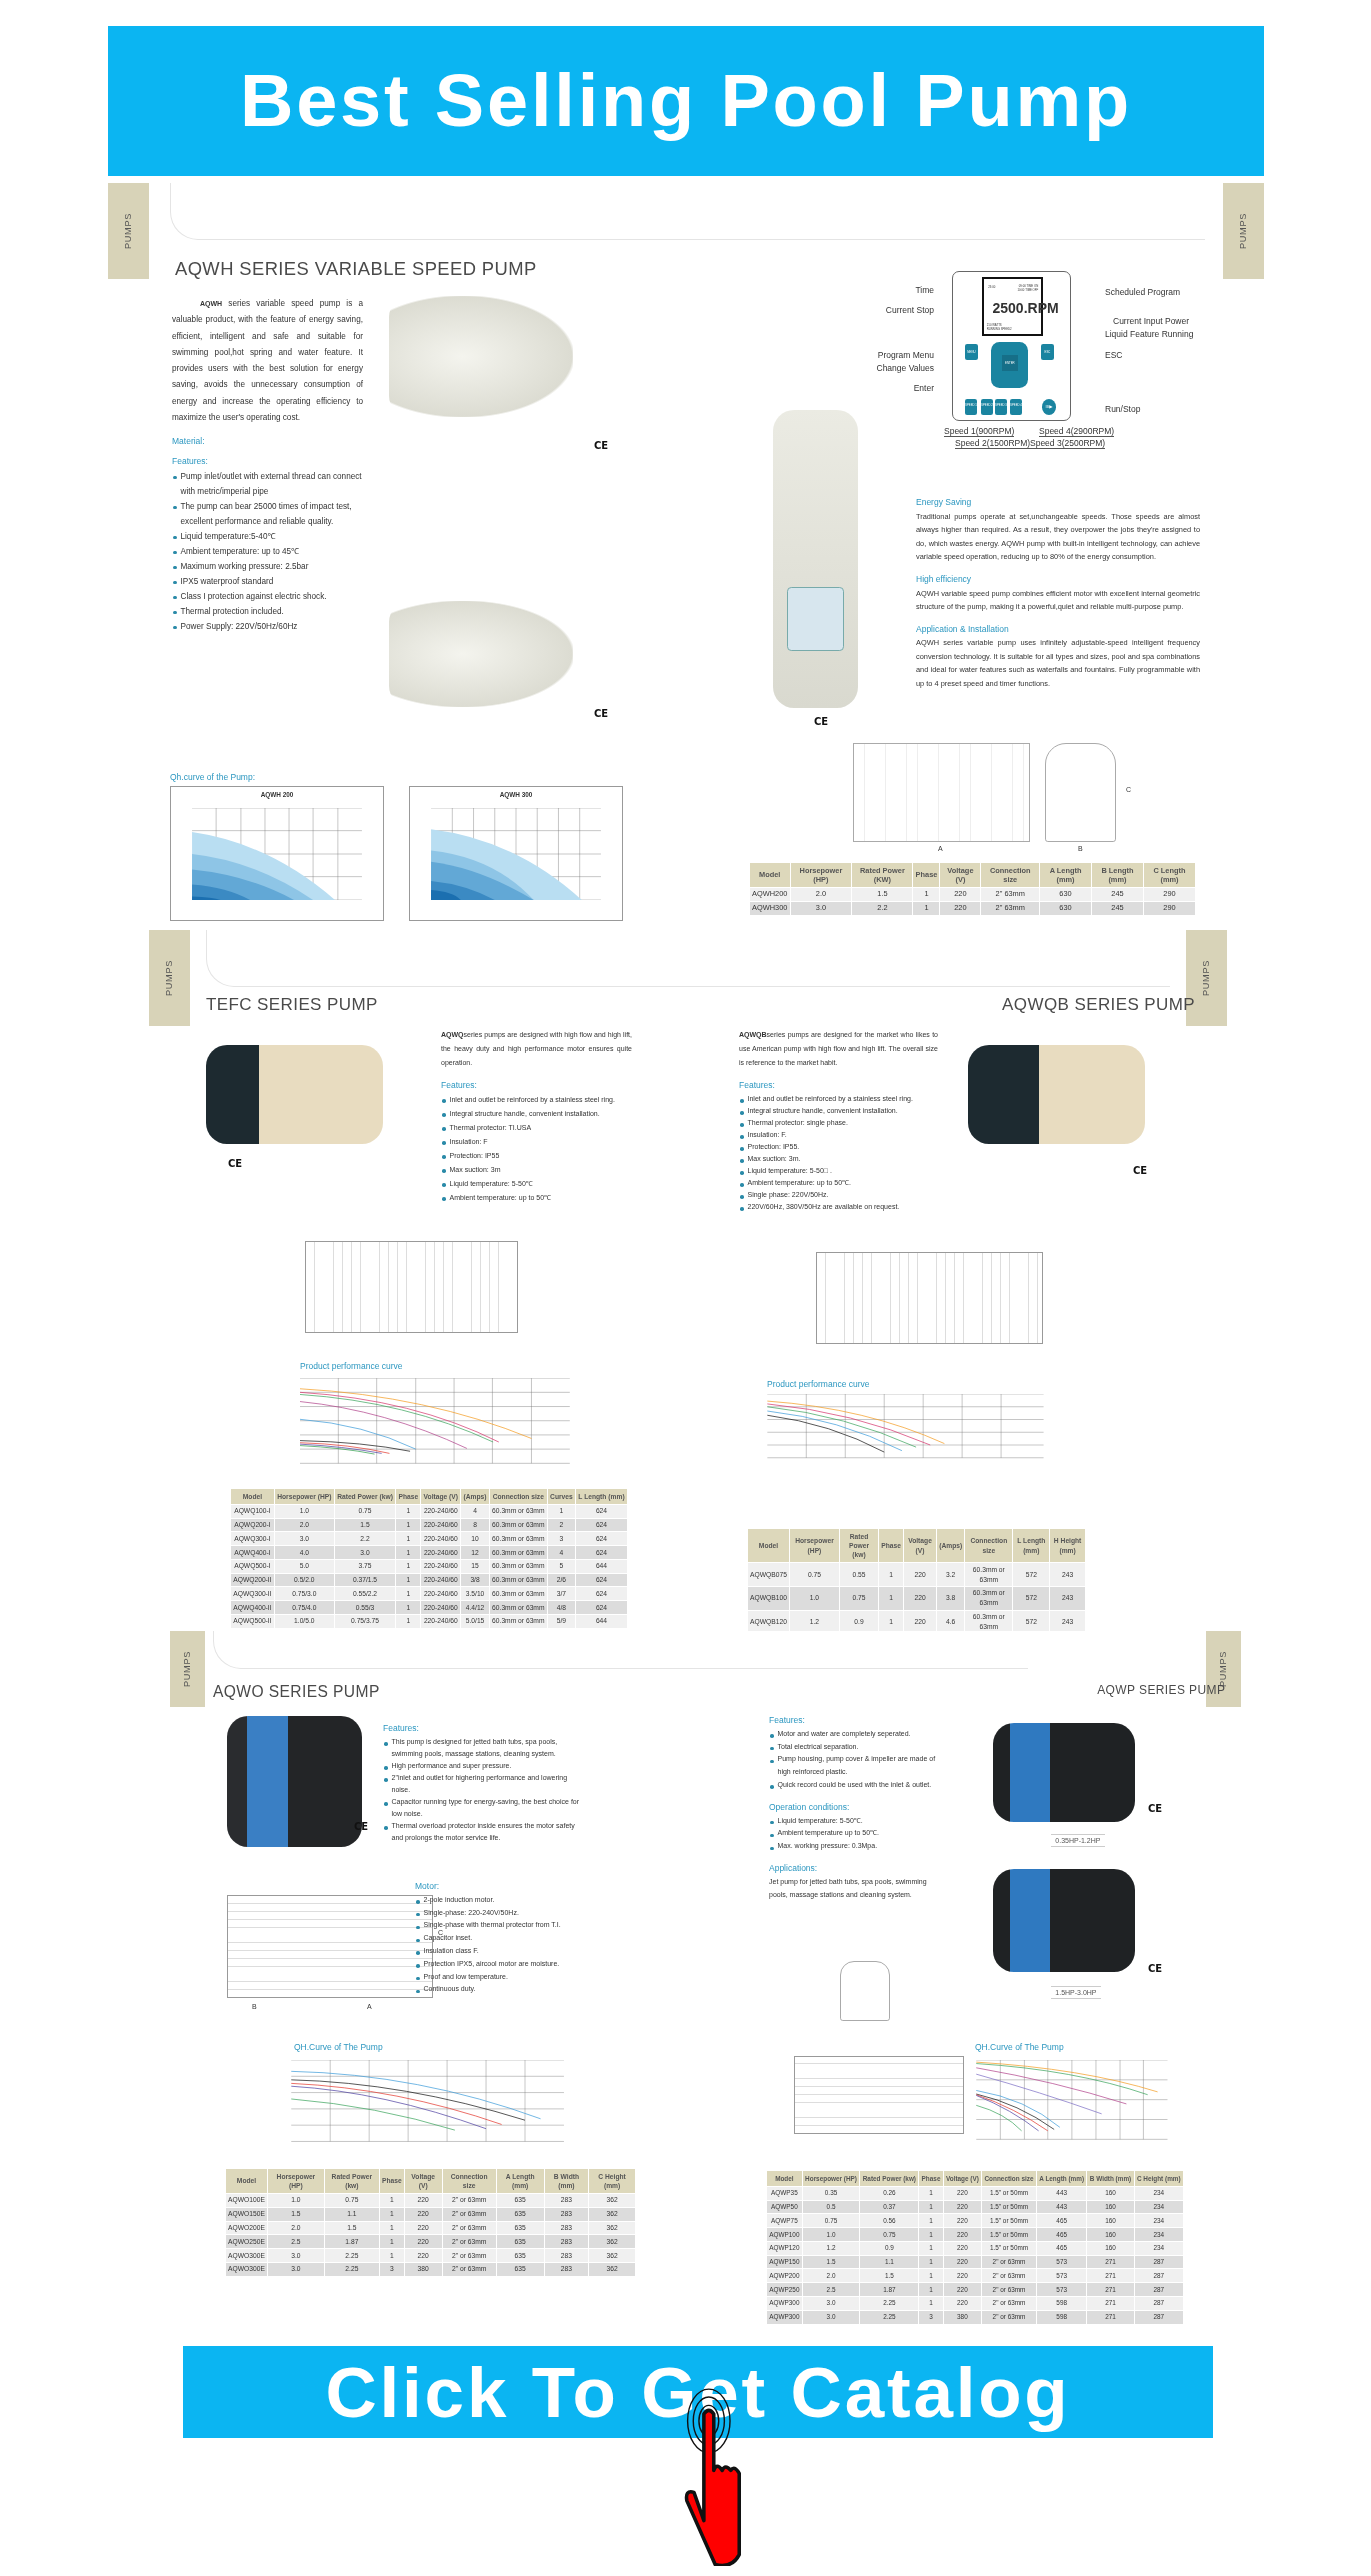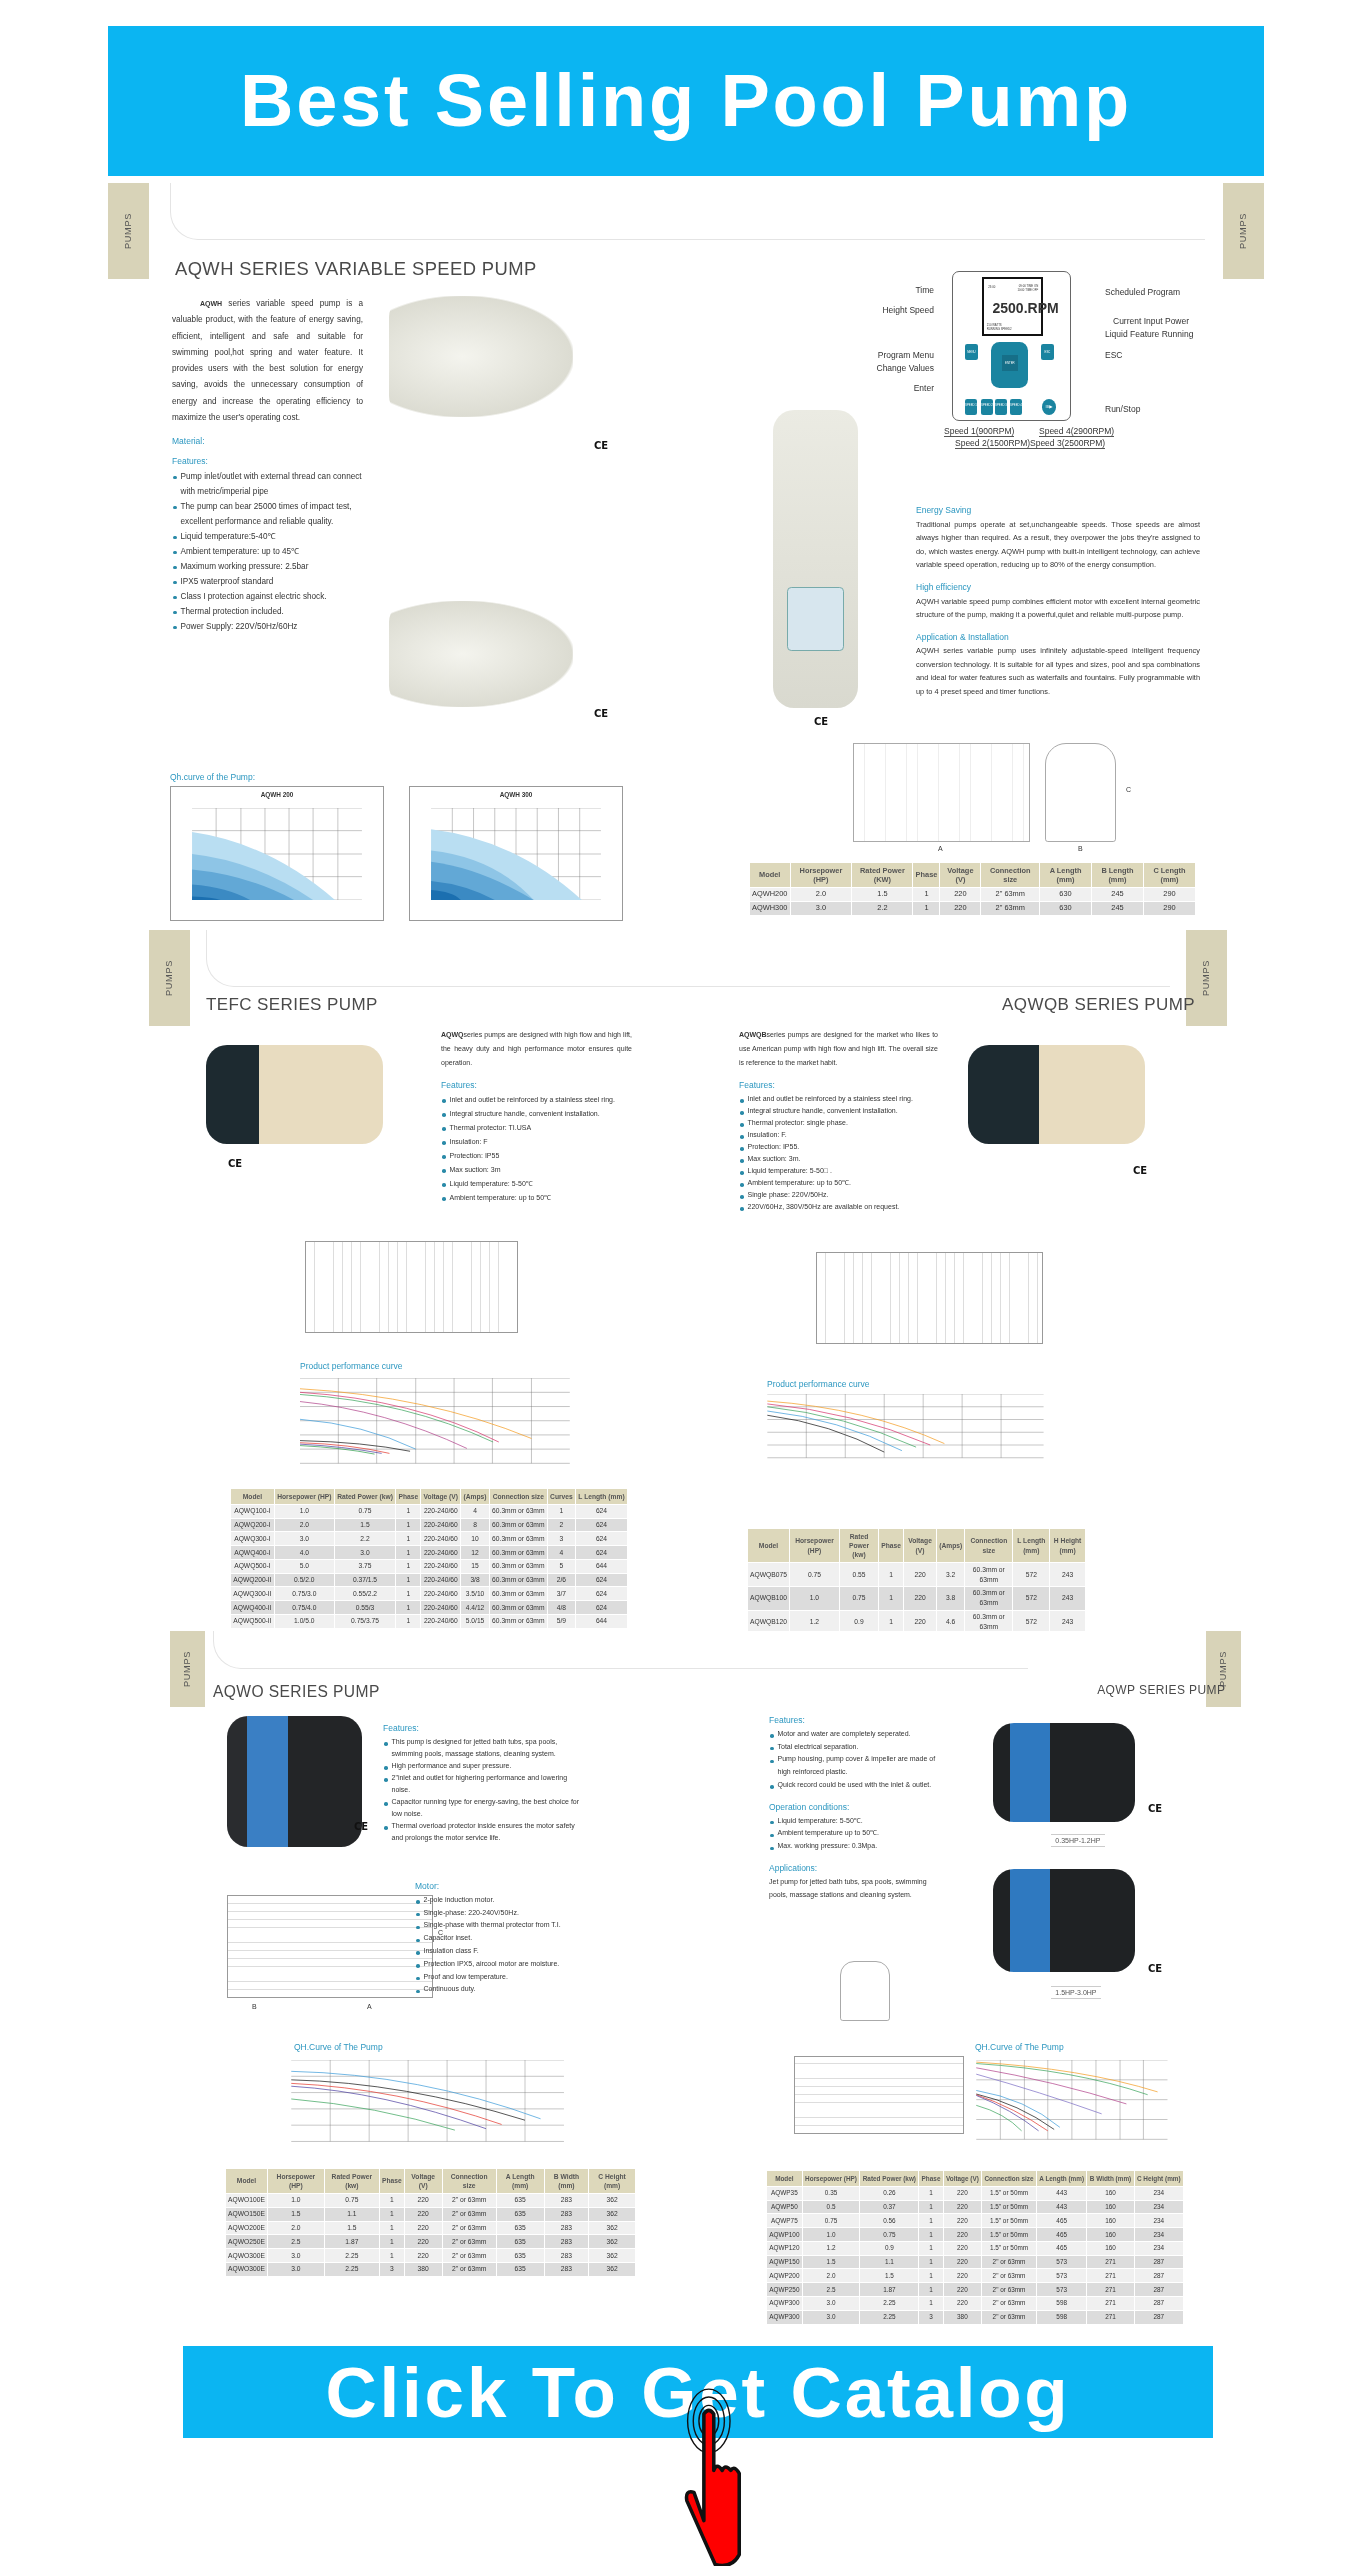--- a/index.html
+++ b/index.html
@@ -85,37 +85,37 @@
     <div class="abs" style="left:105px;top:73px;width:12.8px;height:15.6px;background:#1a84a0;color:#fff;font-size:2.8px;border-radius:2.1px;display:flex;align-items:center;justify-content:center">MENU</div>
     <div class="abs" style="left:131px;top:71px;width:37px;height:46px;background:#1a84a0;border-radius:8.5px"></div>
     <div class="abs" style="left:142px;top:84px;width:15.6px;height:15.6px;background:#166f88;color:#fff;font-size:2.8px;display:flex;align-items:center;justify-content:center">ENTER</div>
     <div class="abs" style="left:181px;top:73px;width:12.8px;height:15.6px;background:#1a84a0;color:#fff;font-size:2.8px;border-radius:2.1px;display:flex;align-items:center;justify-content:center">ESC</div>
     <div class="abs" style="left:105px;top:128px;width:12px;height:15.6px;background:#1a84a0;color:#fff;font-size:2.8px;border-radius:2.1px;text-align:center;padding-top:4.3px">SPEED 1</div>
     <div class="abs" style="left:121px;top:128px;width:12px;height:15.6px;background:#1a84a0;color:#fff;font-size:2.8px;border-radius:2.1px;text-align:center;padding-top:4.3px">SPEED 2</div>
     <div class="abs" style="left:135px;top:128px;width:12px;height:15.6px;background:#1a84a0;color:#fff;font-size:2.8px;border-radius:2.1px;text-align:center;padding-top:4.3px">SPEED 3</div>
     <div class="abs" style="left:150px;top:128px;width:12px;height:15.6px;background:#1a84a0;color:#fff;font-size:2.8px;border-radius:2.1px;text-align:center;padding-top:4.3px">SPEED 4</div>
     <div class="abs" style="left:182px;top:128px;width:14px;height:15.6px;background:#1a84a0;color:#fff;font-size:4.3px;border-radius:50%;display:flex;align-items:center;justify-content:center">II/▶</div>
     <div class="abs" style="left:31px;top:14px;text-align:right;width:43px">Time</div>
-    <div class="abs" style="left:0;top:34px;text-align:right;width:74px">Height Speed</div>
+    <div class="abs" style="left:0;top:34px;text-align:right;width:74px">Current Stop</div>
     <div class="abs" style="left:0;top:79px;text-align:right;width:74px">Program Menu</div>
     <div class="abs" style="left:0;top:92px;text-align:right;width:74px">Change Values</div>
     <div class="abs" style="left:31px;top:112px;text-align:right;width:43px">Enter</div>
     <div class="abs" style="left:245px;top:16.3px">Scheduled Program</div>
     <div class="abs" style="left:253px;top:45px">Current Input Power</div>
     <div class="abs" style="left:245px;top:58px">Liquid Feature Running</div>
     <div class="abs" style="left:245px;top:79px">ESC</div>
     <div class="abs" style="left:245px;top:133px">Run/Stop</div>
     <div class="abs" style="left:84px;top:155px;border-bottom:0.7px solid #555">Speed 1(900RPM)</div>
     <div class="abs" style="left:95px;top:167px;border-bottom:0.7px solid #555">Speed 2(1500RPM)</div>
     <div class="abs" style="left:170px;top:167px;border-bottom:0.7px solid #555">Speed 3(2500RPM)</div>
     <div class="abs" style="left:179px;top:155px;border-bottom:0.7px solid #555">Speed 4(2900RPM)</div>
   </div>
 
   <div class="abs" style="left:808px;top:306px;width:284px">
-    <div class="sub" style="margin-top:16px">Energy Saving</div>
+    <div class="sub" style="margin-top:8px">Energy Saving</div>
     <p class="para" style="font-size:7.4px;line-height:13.5px">Traditional pumps operate at set,unchangeable speeds. Those speeds are almost always higher than required. As a result, they overpower the jobs they're assigned to do, which wastes energy. AQWH pump with built-in intelligent technology, can achieve variable speed operation, reducing up to 80% of the energy consumption.</p>
     <div class="sub">High efficiency</div>
     <p class="para" style="font-size:7.4px;line-height:13.5px">AQWH variable speed pump combines efficient motor with excellent internal geometric structure of the pump, making it a powerful,quiet and reliable multi-purpose pump.</p>
     <div class="sub">Application &amp; Installation</div>
     <p class="para" style="font-size:7.4px;line-height:13.5px">AQWH series variable pump uses infinitely adjustable-speed intelligent frequency conversion technology. It is suitable for all types and sizes, pool and spa combinations and ideal for water features such as waterfalls and fountains. Fully programmable with up to 4 preset speed and timer functions.</p>
   </div>
 
   <div class="abs" style="left:745px;top:560px;width:177px;height:99px;border:0.7px solid #aaa;background:repeating-linear-gradient(90deg,#fff 0 10px,#eee 10px 10.6px)"></div>
   <div class="abs" style="left:830px;top:662px;font-size:7px">A</div>
   <div class="abs" style="left:937px;top:560px;width:71px;height:99px;border:0.7px solid #aaa;border-radius:21px 21px 2.8px 2.8px"></div>

